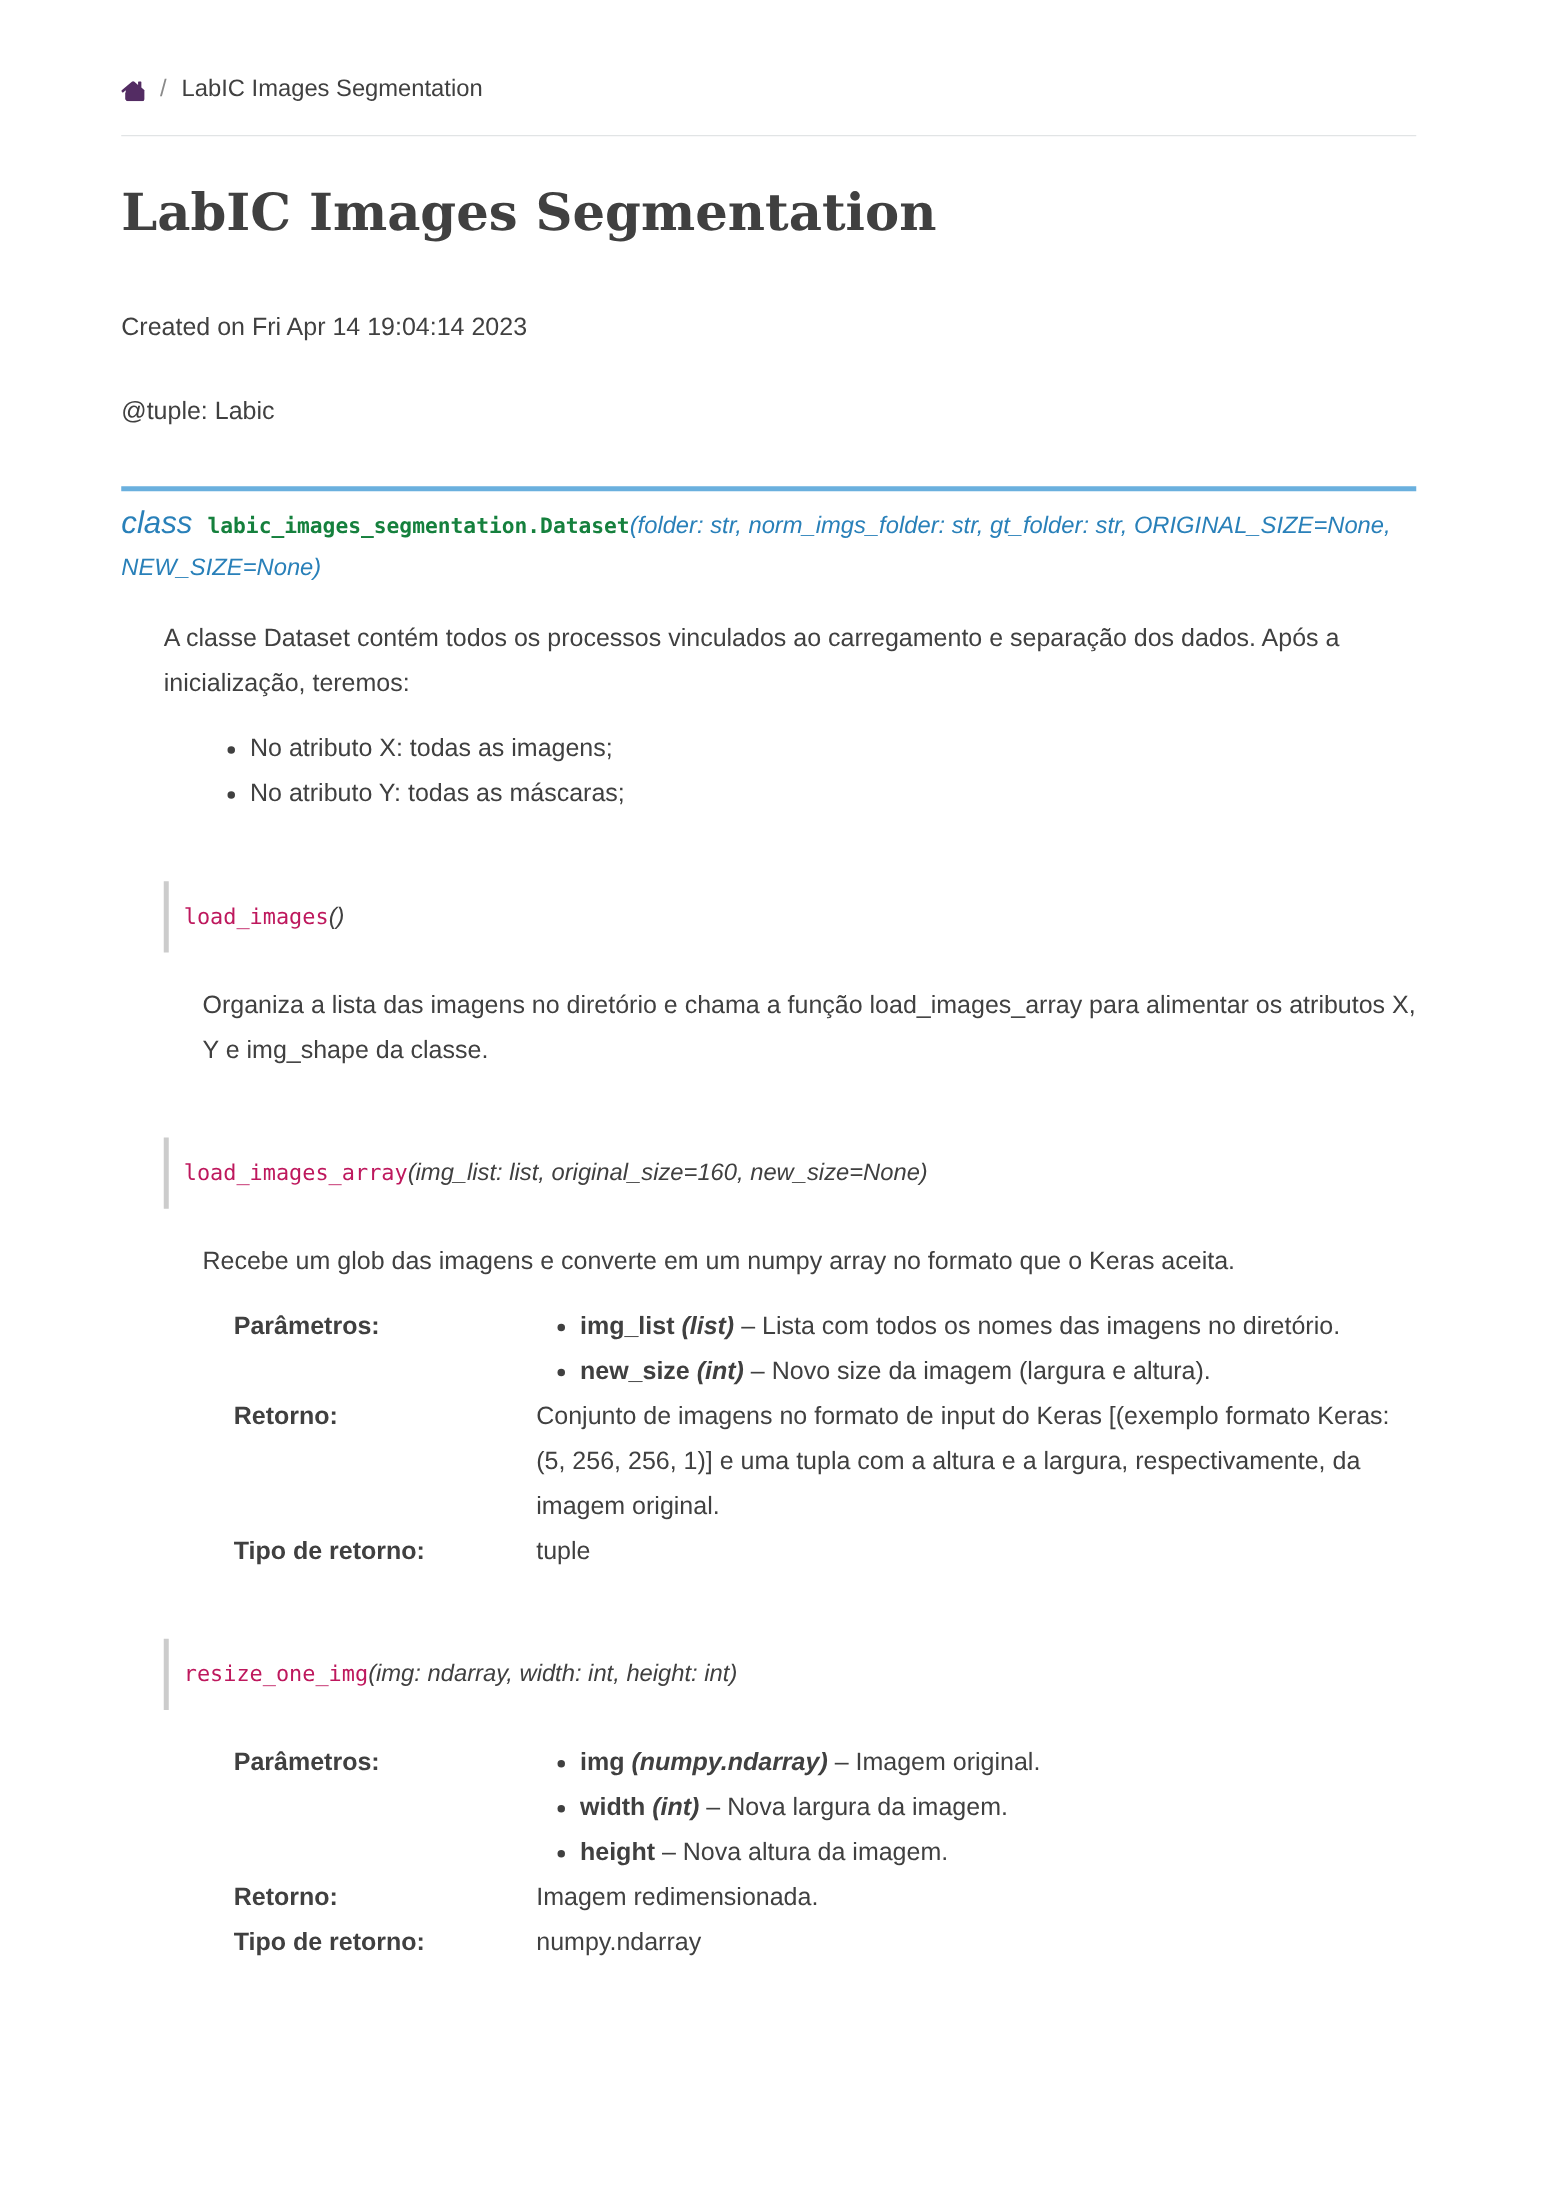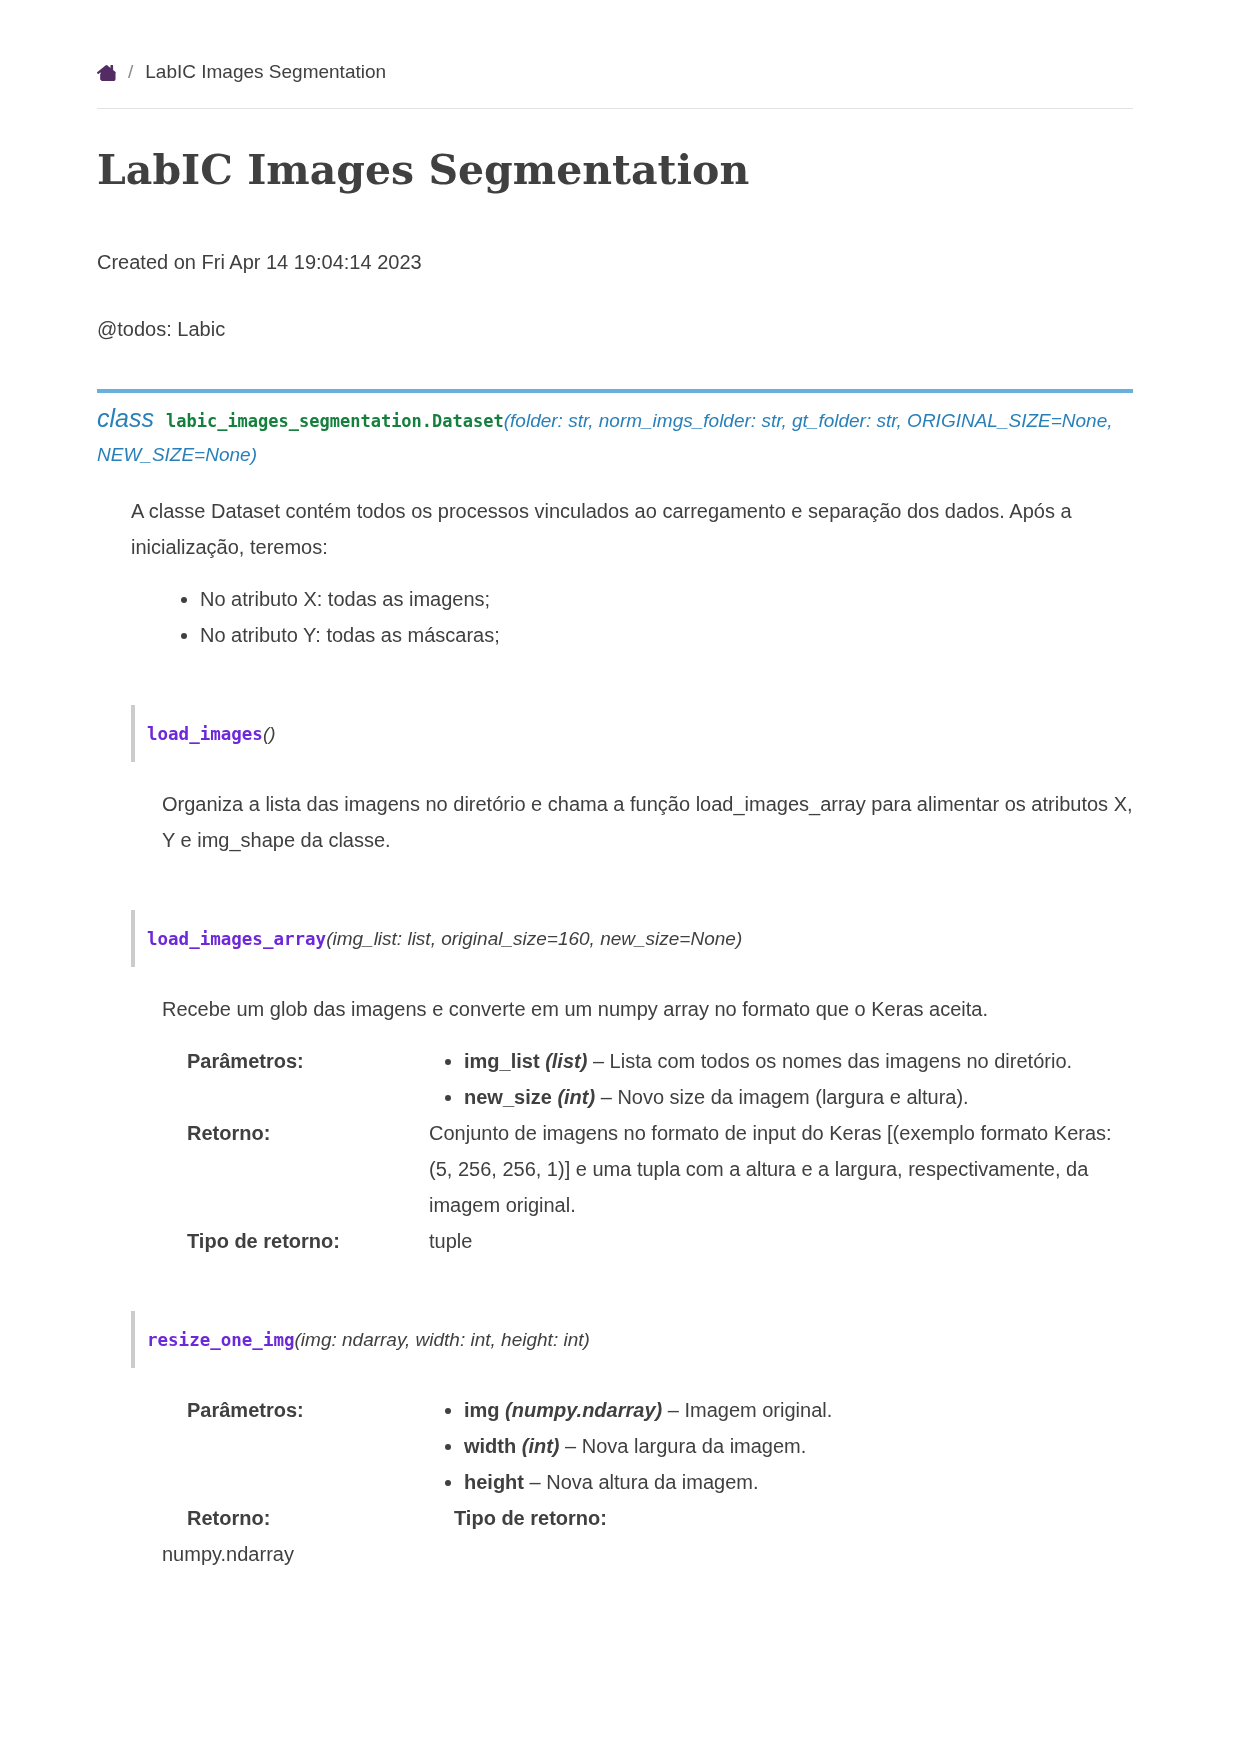--- a/index.html
+++ b/index.html
@@ -80,23 +80,23 @@
   ul.notes li { margin: 0; }
 
   
   .method { margin-top: 52px; }
   .method-dt {
     border-left: 4px solid #cccccc;
     padding: 10px 0 10px 12px;
   }
   .sig-methodname {
     font-family: "DejaVu Sans Mono", monospace;
-    font-weight: 700;
+    font-weight: 400;
     font-size: 17.5px;
-    color: #6d28d9;
+    color: #be185d;
   }
   .sig-params-gray {
     font-style: italic;
     font-size: 19px;
     color: #404040;
   }
   .method-dd { margin: 24px 0 0 31px; }
   .method-dd > p { margin: 0; }
 
   
@@ -125,21 +125,21 @@
   </a>
   <span class="crumb-sep">/</span>
   <span class="crumb-current">LabIC Images Segmentation</span>
 </nav>
 
 <hr class="divider">
 
 <h1 class="page-title">LabIC Images Segmentation</h1>
 
 <p class="meta">Created on Fri Apr 14 19:04:14 2023</p>
-<p class="meta author">@todos: Labic</p>
+<p class="meta author">@tuple: Labic</p>
 
 <section class="class-block">
 
   <div class="class-dt">
     <em class="sig-kw">class</em><code class="sig-classname">labic_images_segmentation.Dataset</code><em class="sig-params-blue">(folder: str, norm_imgs_folder: str, gt_folder: str, ORIGINAL_SIZE=None, NEW_SIZE=None)</em>
   </div>
 
   <div class="class-dd">
     <p>A classe Dataset contém todos os processos vinculados ao carregamento e separação dos dados. Após a inicialização, teremos:</p>
     <ul class="notes">
@@ -186,20 +186,21 @@
         <div class="fields">
           <div class="flabel">Parâmetros:</div>
           <div class="fbody">
             <ul class="plist">
               <li><span class="pname">img</span><span class="ptype"> (numpy.ndarray)</span><span> – Imagem original.</span></li>
               <li><span class="pname">width</span><span class="ptype"> (int)</span><span> – Nova largura da imagem.</span></li>
               <li><span class="pname">height</span><span class="ptype"></span><span> – Nova altura da imagem.</span></li>
             </ul>
           </div>
           <div class="flabel">Retorno:</div>
+          <div class="fbody">Imagem redimensionada.</div>
           <div class="flabel">Tipo de retorno:</div>
           <div class="fbody">numpy.ndarray</div>
         </div>
       </div>
     </div>
 
   </div>
 </section>
 
 </body></html>

